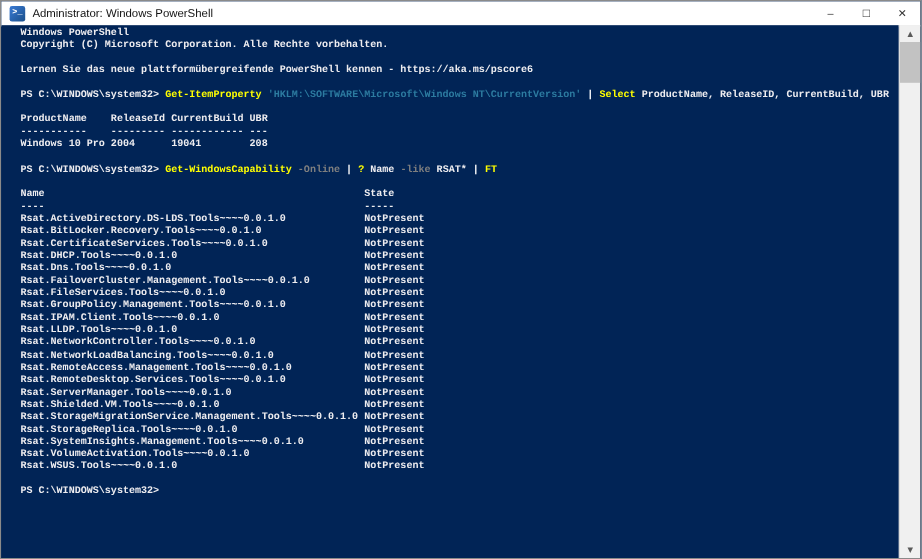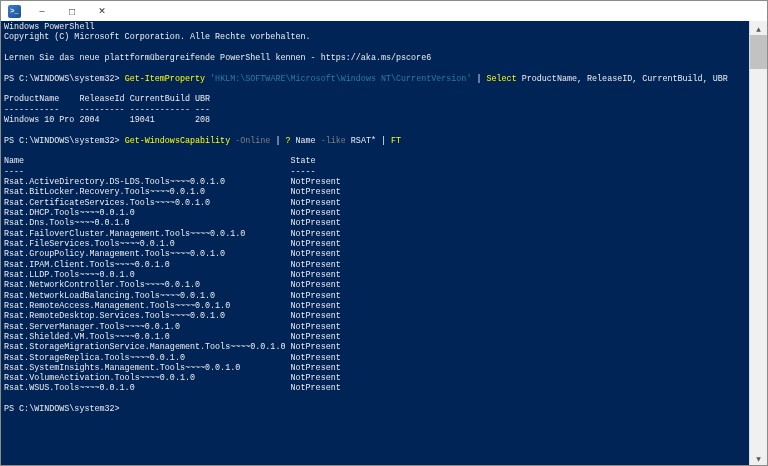--- a/index.html
+++ b/index.html
@@ -22,43 +22,44 @@
   .controls{display:flex;height:100%;}
   .ctrl{
     width:30px;height:100%;display:flex;align-items:center;justify-content:center;
     font-size:9px;color:#333;cursor:default;
   }
   .ctrl.max{font-size:10px;}
   .console{
     position:absolute;top:20px;left:0;right:0;bottom:0;display:flex;
   }
   .console-lines{
-    flex:1 1 auto;overflow:hidden;padding:1px 0 0 3px;
+    flex:1 1 auto;overflow:hidden;padding:1px 0 0 16px;
     font-family:"Liberation Mono","DejaVu Sans Mono",monospace;
-    font-size:8.4px;line-height:10.33px;white-space:pre;
+    font-size:8.4px;line-height:10.33px;white-space:pre;font-weight:bold;
   }
   .tline{height:10.33px;}
   .scrollbar{
     flex:0 0 17px;background:#f0f0f0;display:flex;flex-direction:column;
     align-items:center;border-left:1px solid #dcdcdc;
   }
   .scroll-btn{
     height:14px;width:17px;display:flex;align-items:center;justify-content:center;
     font-size:6px;color:#5a5a5a;font-family:"DejaVu Sans",sans-serif;
   }
   .scroll-track{flex:1 1 auto;width:17px;position:relative;}
   .scroll-thumb{position:absolute;top:0;left:0;width:17px;height:34px;background:#c2c2c2;}
   .scroll-btn.down{margin-top:auto;}
 </style>
 </head>
 <body>
 
 <div class="window">
   <div class="titlebar">
     <div class="ps-icon">&gt;_</div>
+    <div class="title-text">Administrator: Windows PowerShell</div>
     <div class="controls">
       <div class="ctrl">–</div>
       <div class="ctrl max">□</div>
       <div class="ctrl">✕</div>
     </div>
   </div>
   <div class="console">
     <div class="console-lines" style="background-color: rgb(1, 36, 86); color: rgb(238, 237, 240);"><div class="tline">Windows PowerShell</div><div class="tline">Copyright (C) Microsoft Corporation. Alle Rechte vorbehalten.</div><div class="tline"> </div><div class="tline">Lernen Sie das neue plattformübergreifende PowerShell kennen - https://aka.ms/pscore6</div><div class="tline"> </div><div class="tline"><span style="color: rgb(238, 237, 240);">PS C:\WINDOWS\system32&gt; </span><span style="color: rgb(255, 255, 0);">Get-ItemProperty</span><span style="color: rgb(238, 237, 240);"> </span><span style="color: rgb(44, 123, 160);">'HKLM:\SOFTWARE\Microsoft\Windows NT\CurrentVersion'</span><span style="color: rgb(238, 237, 240);"> </span><span style="color: rgb(255, 255, 255);">|</span><span style="color: rgb(238, 237, 240);"> </span><span style="color: rgb(255, 255, 0);">Select</span><span style="color: rgb(238, 237, 240);"> ProductName, ReleaseID, CurrentBuild, UBR</span></div><div class="tline"> </div><div class="tline">ProductName    ReleaseId CurrentBuild UBR</div><div class="tline">-----------    --------- ------------ ---</div><div class="tline">Windows 10 Pro 2004      19041        208</div><div class="tline"> </div><div class="tline"><span style="color: rgb(238, 237, 240);">PS C:\WINDOWS\system32&gt; </span><span style="color: rgb(255, 255, 0);">Get-WindowsCapability</span><span style="color: rgb(238, 237, 240);"> </span><span style="color: rgb(127, 127, 127);">-Online</span><span style="color: rgb(238, 237, 240);"> </span><span style="color: rgb(255, 255, 255);">|</span><span style="color: rgb(238, 237, 240);"> </span><span style="color: rgb(255, 255, 0);">?</span><span style="color: rgb(238, 237, 240);"> Name </span><span style="color: rgb(127, 127, 127);">-like</span><span style="color: rgb(238, 237, 240);"> RSAT* </span><span style="color: rgb(255, 255, 255);">|</span><span style="color: rgb(238, 237, 240);"> </span><span style="color: rgb(255, 255, 0);">FT</span></div><div class="tline"> </div><div class="tline">Name                                                     State</div><div class="tline">----                                                     -----</div><div class="tline">Rsat.ActiveDirectory.DS-LDS.Tools~~~~0.0.1.0             NotPresent</div><div class="tline">Rsat.BitLocker.Recovery.Tools~~~~0.0.1.0                 NotPresent</div><div class="tline">Rsat.CertificateServices.Tools~~~~0.0.1.0                NotPresent</div><div class="tline">Rsat.DHCP.Tools~~~~0.0.1.0                               NotPresent</div><div class="tline">Rsat.Dns.Tools~~~~0.0.1.0                                NotPresent</div><div class="tline">Rsat.FailoverCluster.Management.Tools~~~~0.0.1.0         NotPresent</div><div class="tline">Rsat.FileServices.Tools~~~~0.0.1.0                       NotPresent</div><div class="tline">Rsat.GroupPolicy.Management.Tools~~~~0.0.1.0             NotPresent</div><div class="tline">Rsat.IPAM.Client.Tools~~~~0.0.1.0                        NotPresent</div><div class="tline">Rsat.LLDP.Tools~~~~0.0.1.0                               NotPresent</div><div class="tline">Rsat.NetworkController.Tools~~~~0.0.1.0                  NotPresent</div><div class="tline">Rsat.NetworkLoadBalancing.Tools~~~~0.0.1.0               NotPresent</div><div class="tline">Rsat.RemoteAccess.Management.Tools~~~~0.0.1.0            NotPresent</div><div class="tline">Rsat.RemoteDesktop.Services.Tools~~~~0.0.1.0             NotPresent</div><div class="tline">Rsat.ServerManager.Tools~~~~0.0.1.0                      NotPresent</div><div class="tline">Rsat.Shielded.VM.Tools~~~~0.0.1.0                        NotPresent</div><div class="tline">Rsat.StorageMigrationService.Management.Tools~~~~0.0.1.0 NotPresent</div><div class="tline">Rsat.StorageReplica.Tools~~~~0.0.1.0                     NotPresent</div><div class="tline">Rsat.SystemInsights.Management.Tools~~~~0.0.1.0          NotPresent</div><div class="tline">Rsat.VolumeActivation.Tools~~~~0.0.1.0                   NotPresent</div><div class="tline">Rsat.WSUS.Tools~~~~0.0.1.0                               NotPresent</div><div class="tline"> </div><div class="tline">PS C:\WINDOWS\system32&gt;</div></div>
     <div class="scrollbar">
       <div class="scroll-btn">▲</div>

